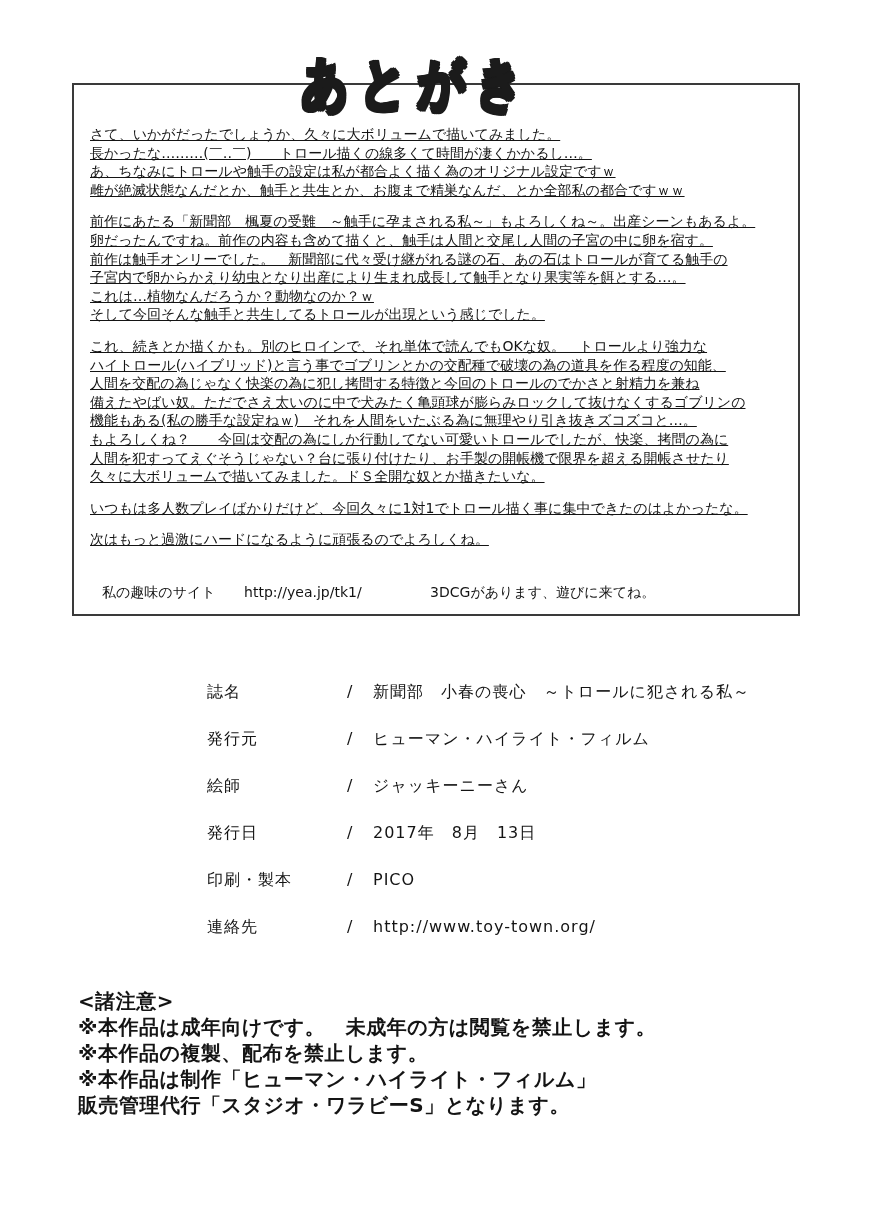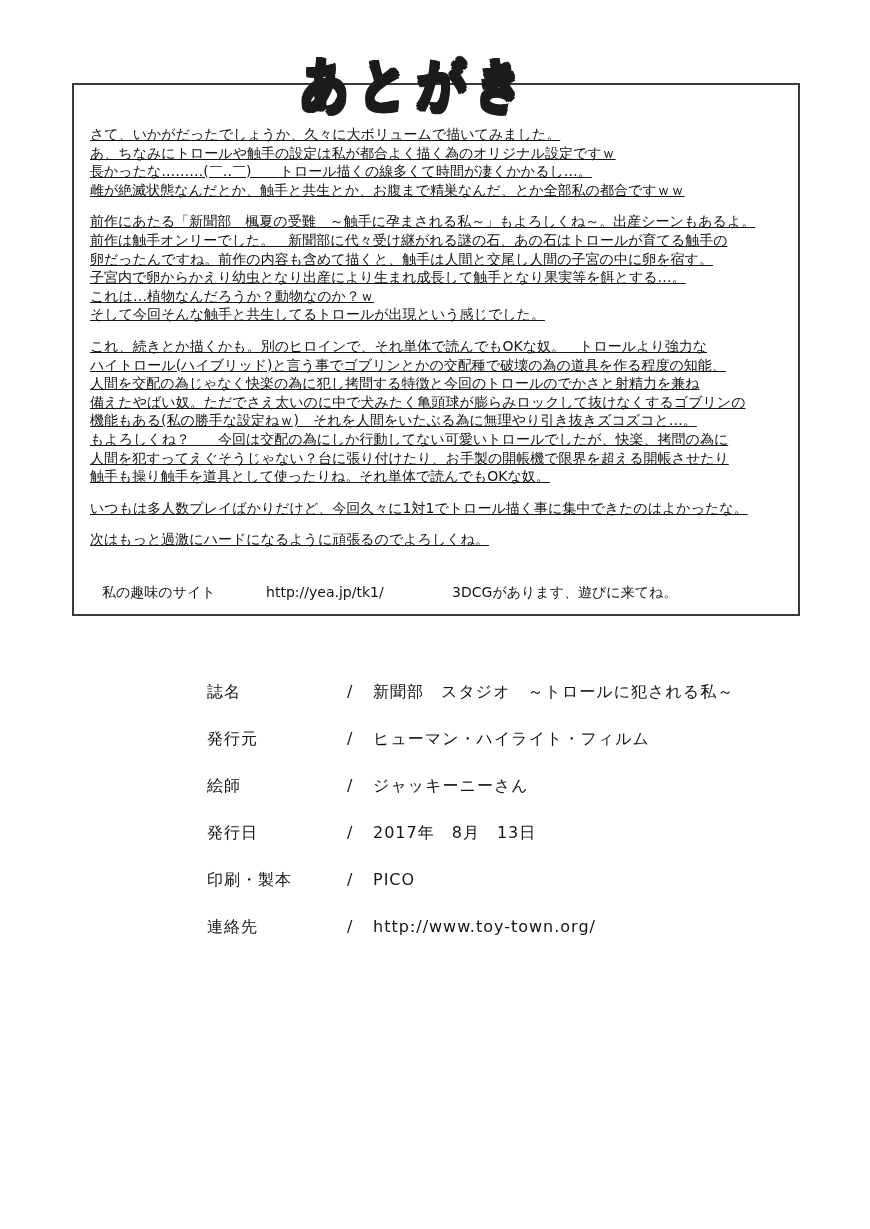--- a/index.html
+++ b/index.html
@@ -44,21 +44,21 @@
     line-height:18.6px;
     white-space:nowrap;
   }
   .para{margin:0 0 13px 0;}
   .line{white-space:nowrap;text-decoration:underline;}
   .site-row{
     position:absolute;left:16px;bottom:12px;
     font-size:14px;white-space:nowrap;
   }
   .site-label{margin-left:12px;font-family:Liberation Mono, monospace;}
-  .site-url{margin-left:46px;text-align:right;}
+  .site-url{margin-left:24px;text-align:right;}
   .site-note{margin-left:64px;}
   
   .colophon{
     position:absolute;left:207px;top:682px;
     font-size:16px;font-weight:500;
     letter-spacing:1px;
   }
   .colo-row{display:flex;align-items:flex-start;line-height:19px;margin-bottom:28px;white-space:nowrap;}
   .colo-label{width:140px;flex:0 0 140px;}
   .colo-sep{width:26px;flex:0 0 26px;}
@@ -76,41 +76,41 @@
 <body>
 
 <div class="page">
 
   <div class="title">あとがき</div>
 
   <div class="box">
     <div class="box-text">
         <div class="para">
           <div class="line">さて、いかがだったでしょうか、久々に大ボリュームで描いてみました。</div>
+          <div class="line">長かったな………(￣‥￣)　　トロール描くの線多くて時間が凄くかかるし…。</div>
           <div class="line">あ、ちなみにトロールや触手の設定は私が都合よく描く為のオリジナル設定ですｗ</div>
-          <div class="line">長かったな………(￣‥￣)　　トロール描くの線多くて時間が凄くかかるし…。</div>
           <div class="line">雌が絶滅状態なんだとか、触手と共生とか、お腹まで精巣なんだ、とか全部私の都合ですｗｗ</div>
         </div>
         <div class="para">
           <div class="line">前作にあたる「新聞部　楓夏の受難　～触手に孕まされる私～」もよろしくね～。出産シーンもあるよ。</div>
+          <div class="line">卵だったんですね。前作の内容も含めて描くと、触手は人間と交尾し人間の子宮の中に卵を宿す。</div>
           <div class="line">前作は触手オンリーでした。　新聞部に代々受け継がれる謎の石、あの石はトロールが育てる触手の</div>
-          <div class="line">卵だったんですね。前作の内容も含めて描くと、触手は人間と交尾し人間の子宮の中に卵を宿す。</div>
           <div class="line">子宮内で卵からかえり幼虫となり出産により生まれ成長して触手となり果実等を餌とする…。</div>
           <div class="line">これは…植物なんだろうか？動物なのか？ｗ</div>
           <div class="line">そして今回そんな触手と共生してるトロールが出現という感じでした。</div>
         </div>
         <div class="para">
           <div class="line">これ、続きとか描くかも。別のヒロインで、それ単体で読んでもOKな奴。　トロールより強力な</div>
           <div class="line">ハイトロール(ハイブリッド)と言う事でゴブリンとかの交配種で破壊の為の道具を作る程度の知能、</div>
           <div class="line">人間を交配の為じゃなく快楽の為に犯し拷問する特徴と今回のトロールのでかさと射精力を兼ね</div>
           <div class="line">備えたやばい奴。ただでさえ太いのに中で犬みたく亀頭球が膨らみロックして抜けなくするゴブリンの</div>
           <div class="line">機能もある(私の勝手な設定ねｗ)　それを人間をいたぶる為に無理やり引き抜きズコズコと…。</div>
           <div class="line">もよろしくね？　　今回は交配の為にしか行動してない可愛いトロールでしたが、快楽、拷問の為に</div>
           <div class="line">人間を犯すってえぐそうじゃない？台に張り付けたり、お手製の開帳機で限界を超える開帳させたり</div>
-          <div class="line">触手も操り触手を道具として使ったりね。それ単体で読んでもOKな奴。</div>
+          <div class="line">久々に大ボリュームで描いてみました。ドＳ全開な奴とか描きたいな。</div>
         </div>
         <div class="para">
           <div class="line">いつもは多人数プレイばかりだけど、今回久々に1対1でトロール描く事に集中できたのはよかったな。</div>
         </div>
         <div class="para">
           <div class="line">次はもっと過激にハードになるように頑張るのでよろしくね。</div>
         </div>
       </div>
 
     <div class="site-row">
@@ -118,21 +118,21 @@
       <span class="site-url">http://yea.jp/tk1/</span>
       <span class="site-note">3DCGがあります、遊びに来てね。</span>
     </div>
   </div>
 
   <div class="colophon">
 
     <div class="colo-row">
       <span class="colo-label">誌名</span>
       <span class="colo-sep">/</span>
-      <span class="colo-value">新聞部　スタジオ　～トロールに犯される私～</span>
+      <span class="colo-value">新聞部　小春の喪心　～トロールに犯される私～</span>
     </div>
 
     <div class="colo-row">
       <span class="colo-label">発行元</span>
       <span class="colo-sep">/</span>
       <span class="colo-value">ヒューマン・ハイライト・フィルム</span>
     </div>
 
     <div class="colo-row">
       <span class="colo-label">絵師</span>
@@ -153,14 +153,23 @@
     </div>
 
     <div class="colo-row">
       <span class="colo-label">連絡先</span>
       <span class="colo-sep">/</span>
       <span class="colo-value">http://www.toy-town.org/</span>
     </div>
 
   </div>
 
+  <div class="notices">
+    <div class="note-line notices-heading">&lt;諸注意&gt;</div>
+    <div>
+        <div class="note-line">※本作品は成年向けです。　未成年の方は閲覧を禁止します。</div>
+        <div class="note-line">※本作品の複製、配布を禁止します。</div>
+        <div class="note-line">※本作品は制作「ヒューマン・ハイライト・フィルム」</div>
+        <div class="note-line">販売管理代行「スタジオ・ワラビーS」となります。</div>
+      </div>
+  </div>
 
 </div>
 
 </body></html>

